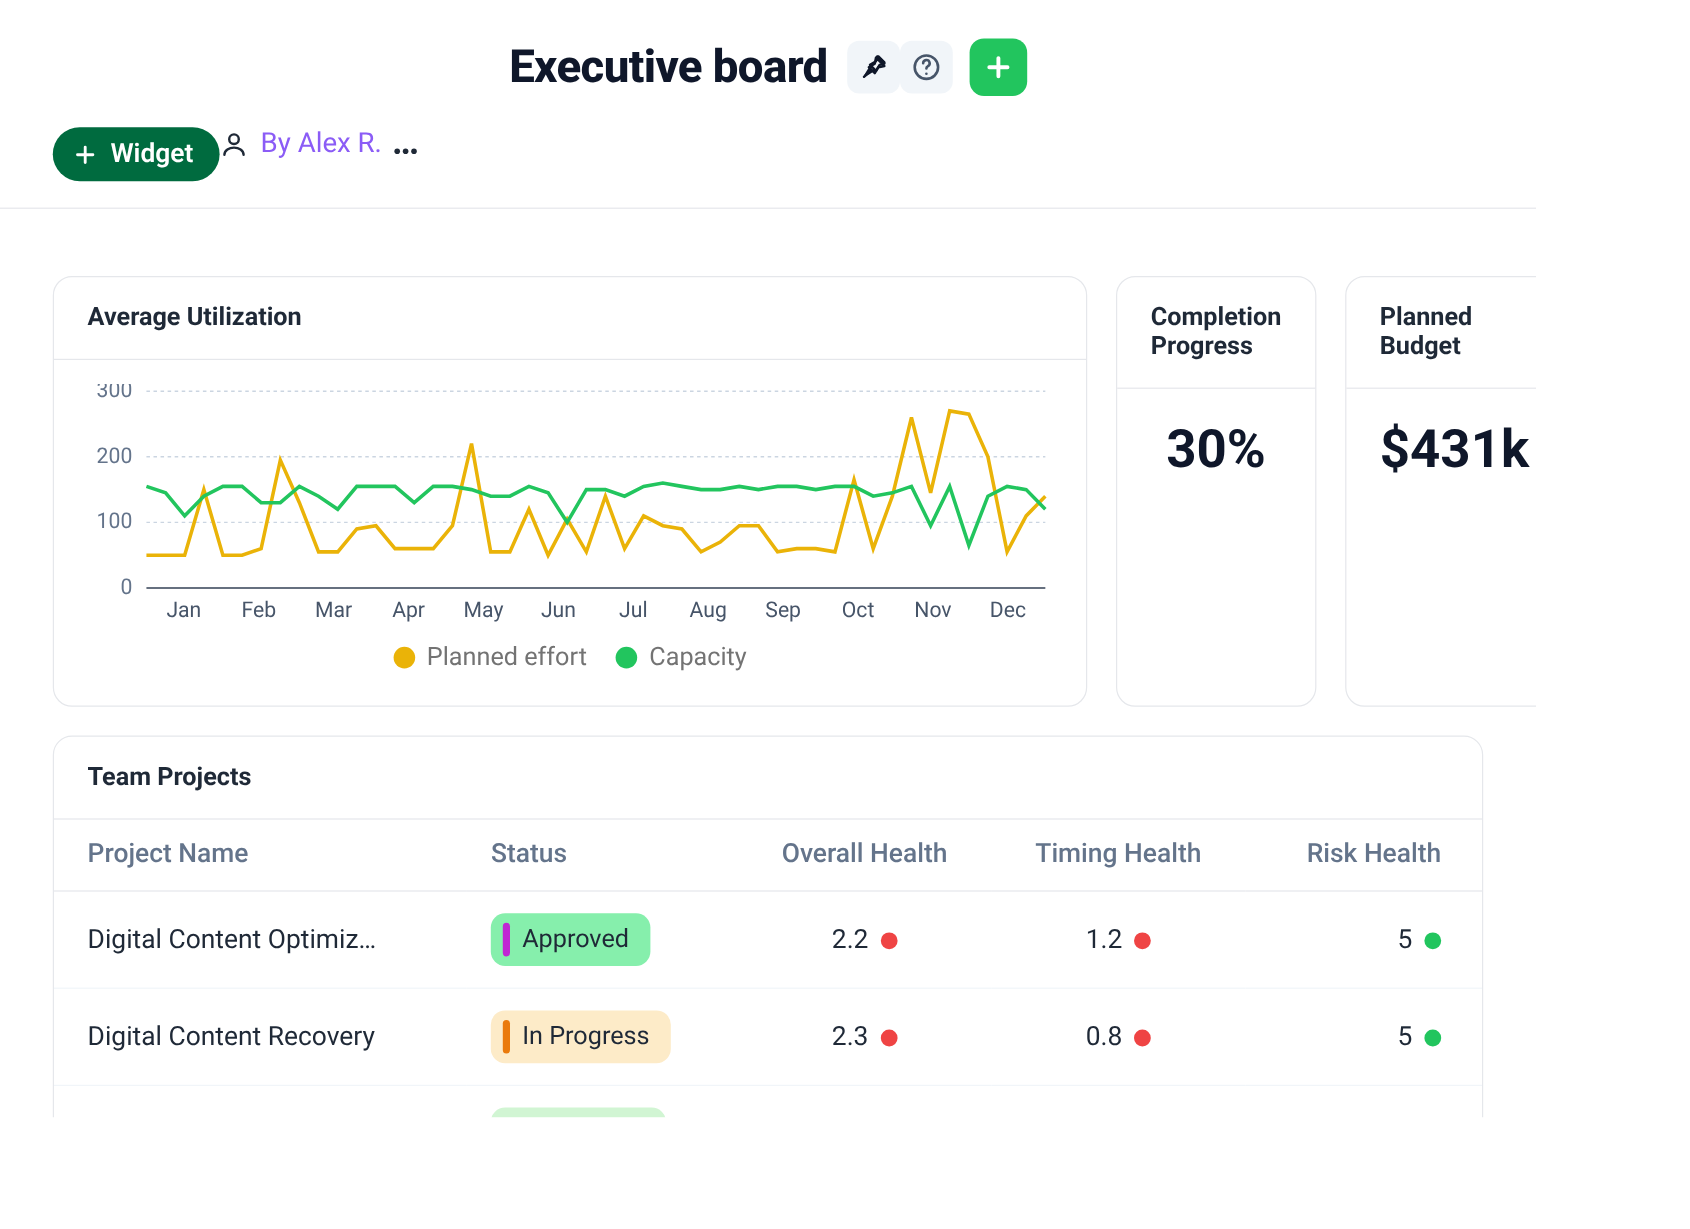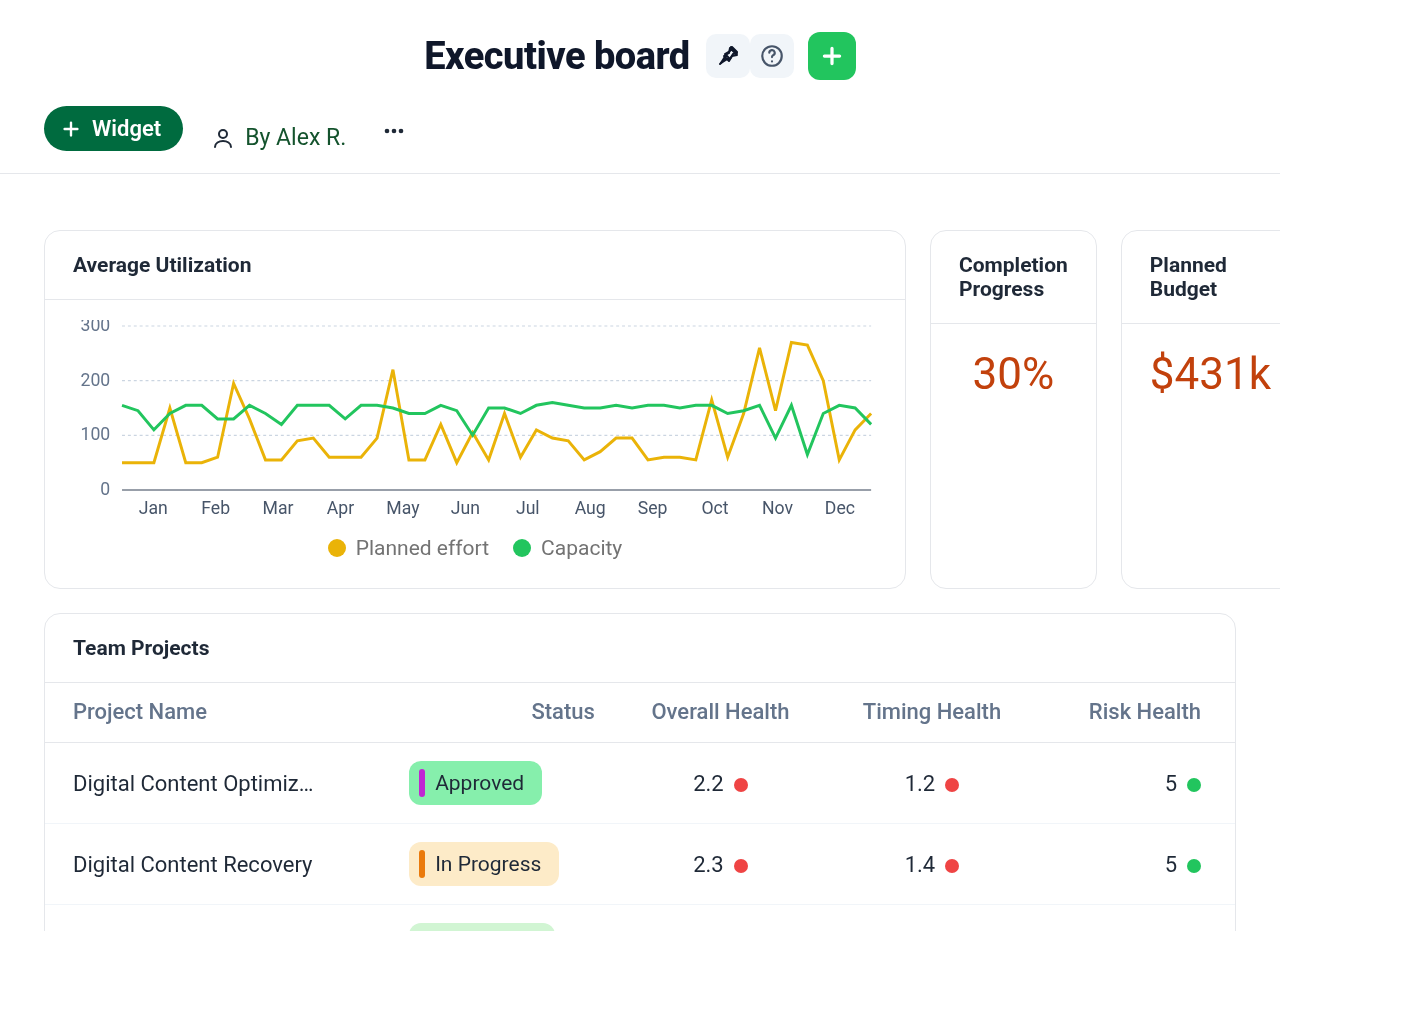--- a/index.html
+++ b/index.html
@@ -35,33 +35,33 @@
   display: flex; align-items: center; justify-content: center;
   cursor: pointer;
 }
 .add-btn {
   width: 48px; height: 48px; border-radius: 12px;
   background: #22c55e;
   display: flex; align-items: center; justify-content: center;
   cursor: pointer;
 }
 .toolbar-row {
-  display: flex; align-items: flex-end; gap: 28px;
+  display: flex; align-items: flex-start; 
   margin-top: 26px;
   padding-bottom: 22px;
 }
 .widget-btn {
   display: inline-flex; align-items: center; gap: 10px;
   background: #006b3f; color: #fff;
   font-size: 22px; font-weight: 600;
   padding: 10px 22px 10px 16px;
   border-radius: 24px;
   cursor: pointer;
 }
-.by-user { display: inline-flex; align-items: center; gap: 10px; font-size: 23px; color: #14532d; cursor: pointer; }
+.by-user { display: inline-flex; align-items: center; gap: 10px; font-size: 23px; color: #8b5cf6; cursor: pointer; }
 .more-btn { display: inline-flex; align-items: center; justify-content: center; cursor: pointer; padding: 6px; }
 .divider { height: 1px; background: #e5e7eb; margin: 0 -44px; }
 
 .content {
   display: grid;
   grid-template-columns: 1fr 306px;
   gap: 24px;
   margin-top: 24px;
 }
 .card {
@@ -70,21 +70,21 @@
   background: #fff;
 }
 .card-title {
   font-size: 21px; font-weight: 700; color: #1f2937;
   padding: 22px 28px;
   border-bottom: 1.5px solid #e5e7eb;
 }
 .chart-card .card-body { padding: 20px 28px 28px 28px; }
 
 .stat-card .card-body { padding: 24px 28px 34px 28px; display: flex; align-items: center; justify-content: center; }
-.stat-value { font-size: 44px; font-weight: 400; color: #c2410c; }
+.stat-value { font-size: 44px; font-weight: 700; color: #0f172a; }
 
 .chart-area { position: relative; height: 200px; }
 .chart-svg { width: 100%; height: 100%; display: block; }
 .legend { display: flex; align-items: center; justify-content: center; gap: 24px; margin-top: 16px; font-size: 21px; color: #737373; }
 .legend-item { display: flex; align-items: center; gap: 10px; }
 .legend-swatch { width: 18px; height: 18px; border-radius: 50%; }
 
 .table-wrap { margin-top: 24px; }
 .table-card { border: 1.5px solid #e5e7eb; border-radius: 16px; overflow: hidden; }
 .table-title { font-size: 21px; font-weight: 700; color: #1f2937; padding: 22px 28px; border-bottom: 1.5px solid #e5e7eb; }
@@ -98,21 +98,21 @@
 th.right { text-align: right; }
 td {
   font-size: 22px; color: #1f2937;
   padding: 18px 20px;
   border-bottom: 1.5px solid #f1f5f9;
   white-space: nowrap;
 }
 td.center { text-align: center; }
 td.right { text-align: right; }
 .status-col { box-shadow: -4px 0 8px rgba(0,0,0,0.05), 4px 0 8px rgba(0,0,0,0.05); position: relative; }
-.status-header { text-align: right; }
+.status-header { text-align: left; }
 .project-name { max-width: 320px; overflow: hidden; text-overflow: ellipsis; }
 .status-pill {
   display: inline-flex; align-items: center; gap: 10px;
   padding: 8px 18px 8px 10px;
   border-radius: 12px;
   font-size: 21px;
 }
 .status-bar { width: 6px; height: 28px; border-radius: 4px; }
 .pill-approved { background: #86efac; }
 .pill-approved .status-bar { background: #c026d3; }
@@ -273,21 +273,21 @@
               <td class="center"><span>1.2</span><span class="health-dot dot-red"></span></td>
               <td class="right" style="padding-right: 34px;"><span>5</span><span class="health-dot dot-green"></span></td>
             </tr>
             <tr>
               <td class="project-name" style="padding-left: 28px;">Digital Content Recovery</td>
               <td class="status-col" style="text-align: left;"><span class="status-pill pill-inprogress">
                   <span class="status-bar"></span>
                   <span>In Progress</span>
                 </span></td>
               <td class="center"><span>2.3</span><span class="health-dot dot-red"></span></td>
-              <td class="center"><span>1.4</span><span class="health-dot dot-red"></span></td>
+              <td class="center"><span>0.8</span><span class="health-dot dot-red"></span></td>
               <td class="right" style="padding-right: 34px;"><span>5</span><span class="health-dot dot-green"></span></td>
             </tr>
             <tr>
               <td class="project-name" style="padding-left: 28px;">Energized-Meet Campa…</td>
               <td class="status-col" style="text-align: left;"><span class="status-pill pill-completed">
                   <span class="status-bar"></span>
                   <span>Completed</span>
                 </span></td>
               <td class="center"><span>2.3</span><span class="health-dot dot-red"></span></td>
               <td class="center"><span>1.7</span><span class="health-dot dot-red"></span></td>

